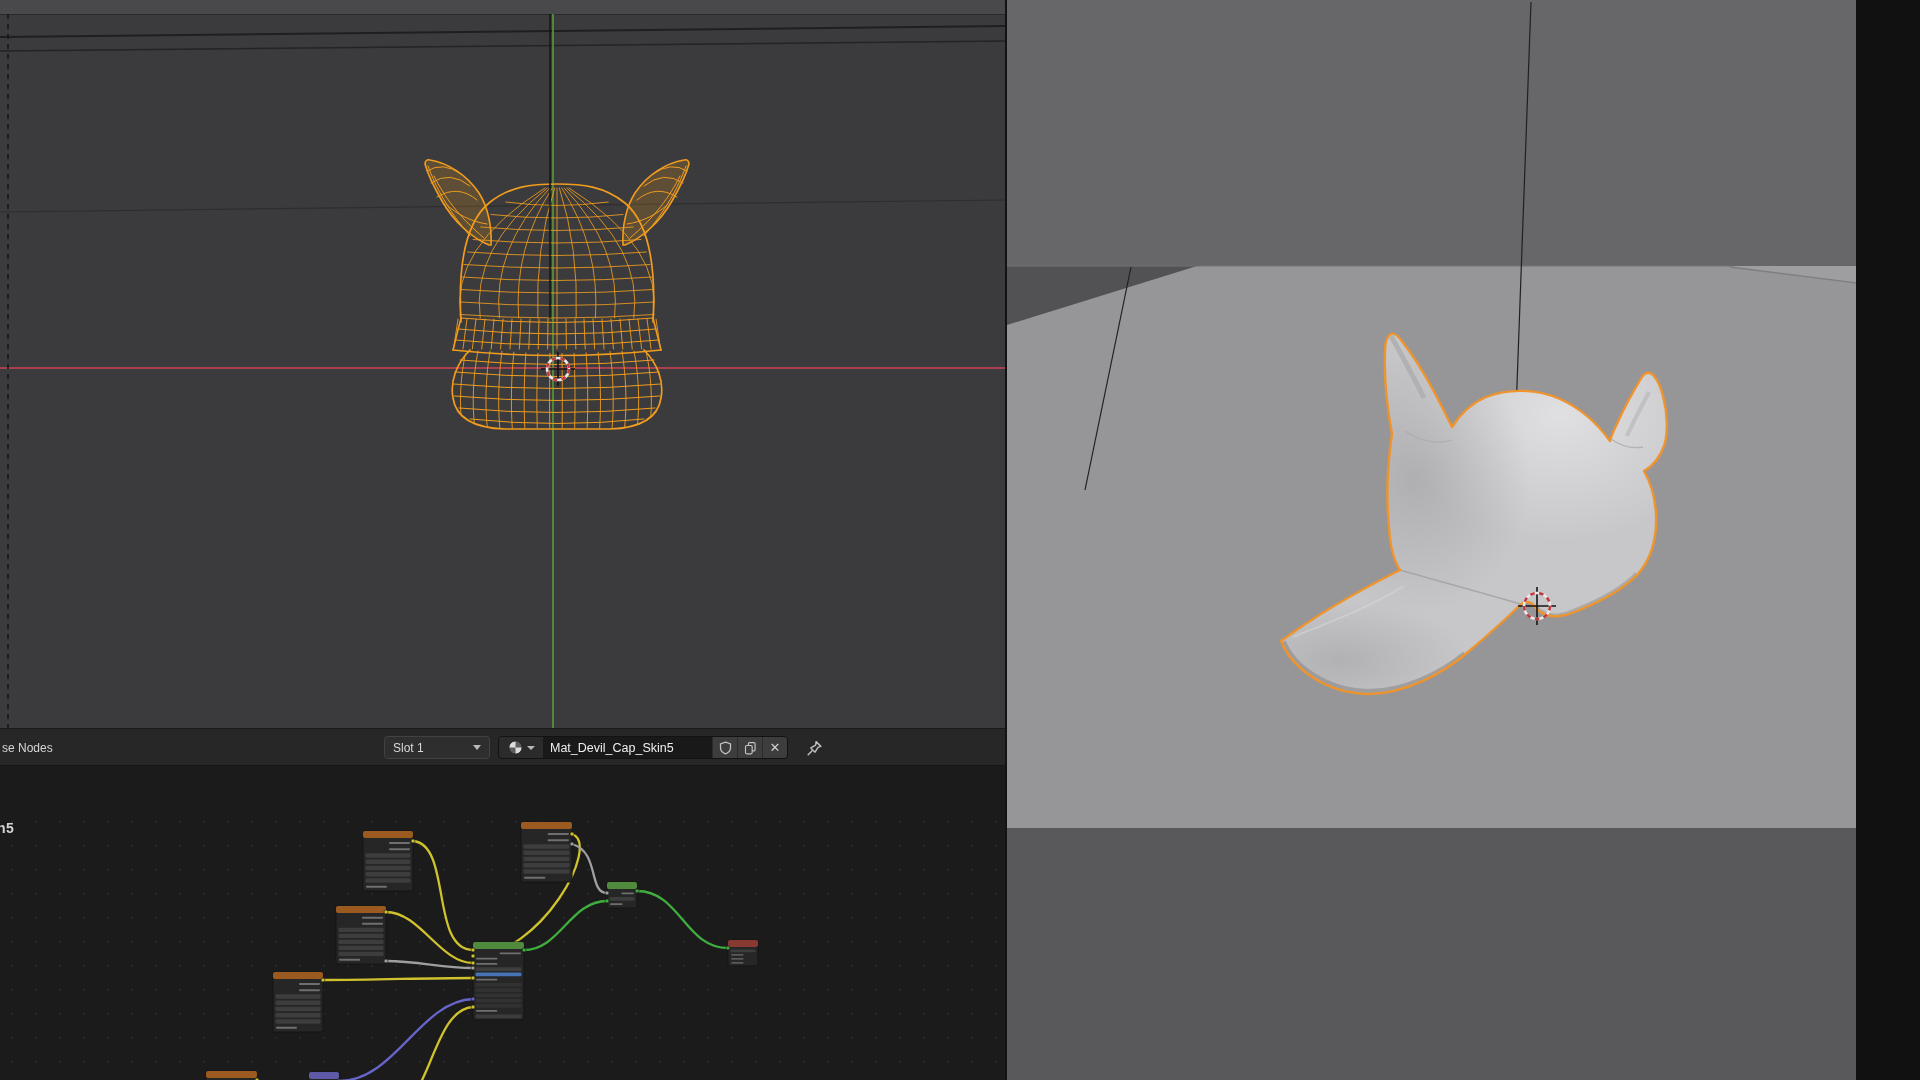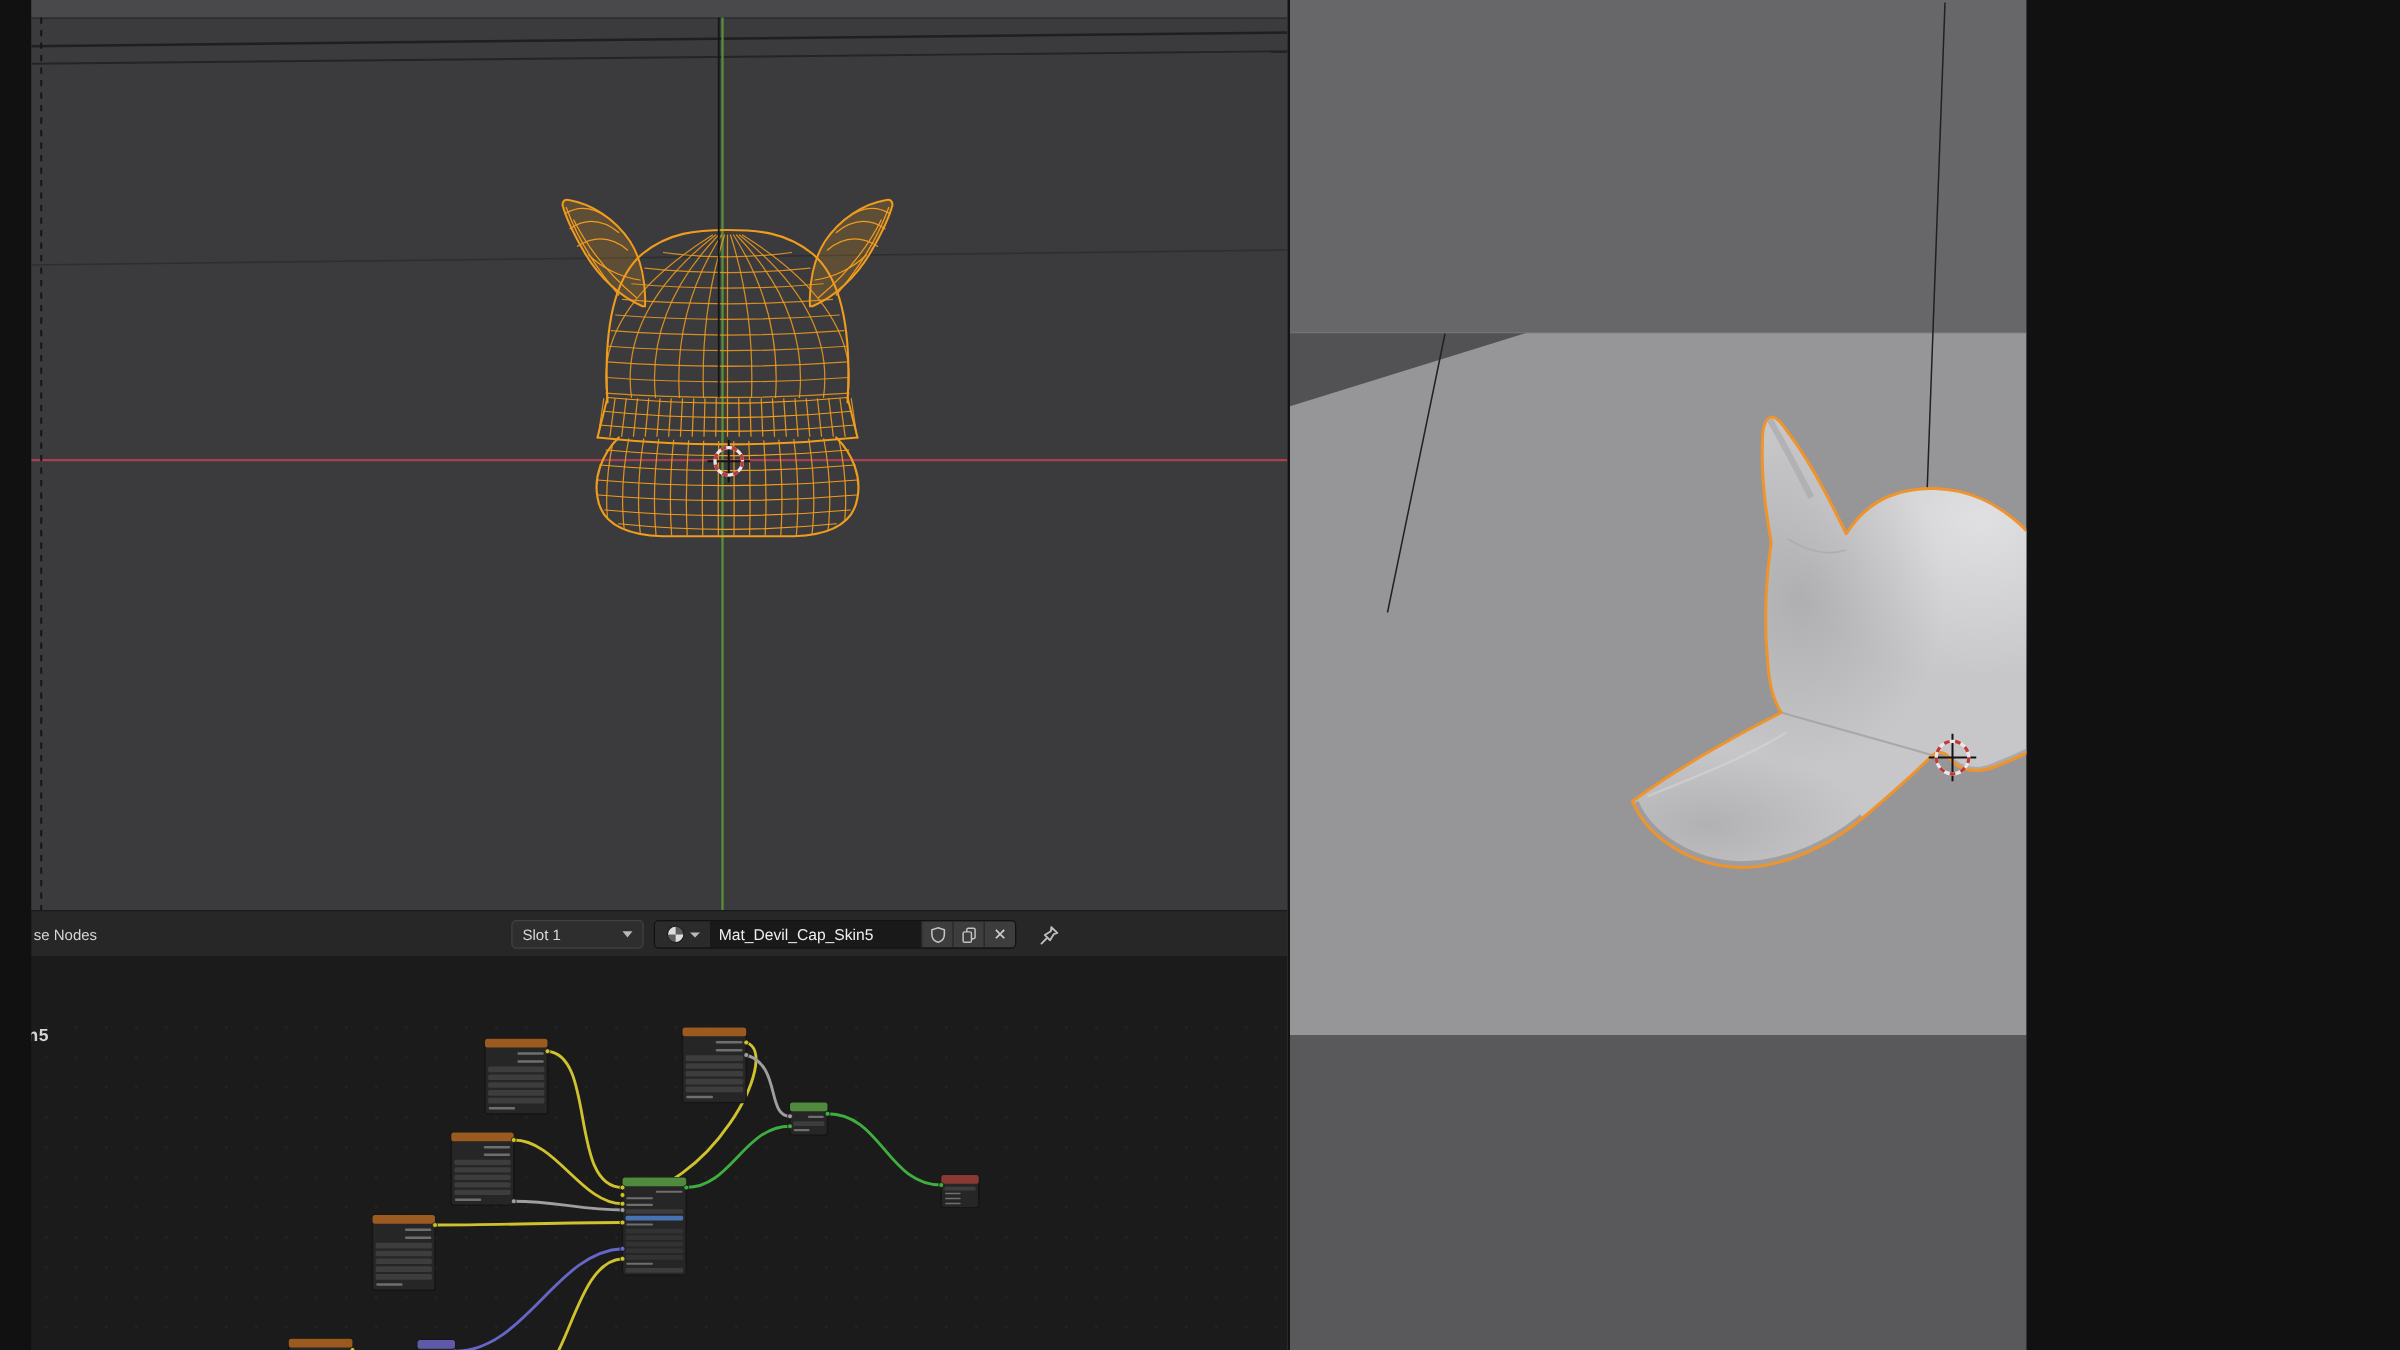--- a/index.html
+++ b/index.html
@@ -1,18 +1,18 @@
 <!DOCTYPE html>
 <html><head>
 <meta charset="utf-8">
 <style>
   html,body{margin:0;padding:0;background:#111;}
   *{box-sizing:border-box;}
-  .stage{position:relative;width:1596px;height:1080px;overflow:hidden;
-         font-family:"Liberation Sans", sans-serif;background:#1b1b1b;margin-left:25px;}
+  .stage{position:relative;width:1856px;height:1080px;overflow:hidden;
+         font-family:"Liberation Sans", sans-serif;background:#1b1b1b;}
   
   .vp-left{position:absolute;left:0;top:0;width:1005px;height:728px;background:#3b3b3d;}
   .vp-left svg{display:block;}
   
   .ne-header{position:absolute;left:0;top:728px;width:1005px;height:38px;background:#272727;
              border-top:1px solid #1a1a1a;border-bottom:1px solid #161616;}
   .ne-header .usenodes{position:absolute;left:2px;top:0;height:38px;display:flex;align-items:center;
              color:#d6d6d6;font-size:12px;}
   .widget{position:absolute;top:7px;height:23px;border-radius:4px;display:flex;align-items:center;
           color:#d8d8d8;font-size:12px;}

